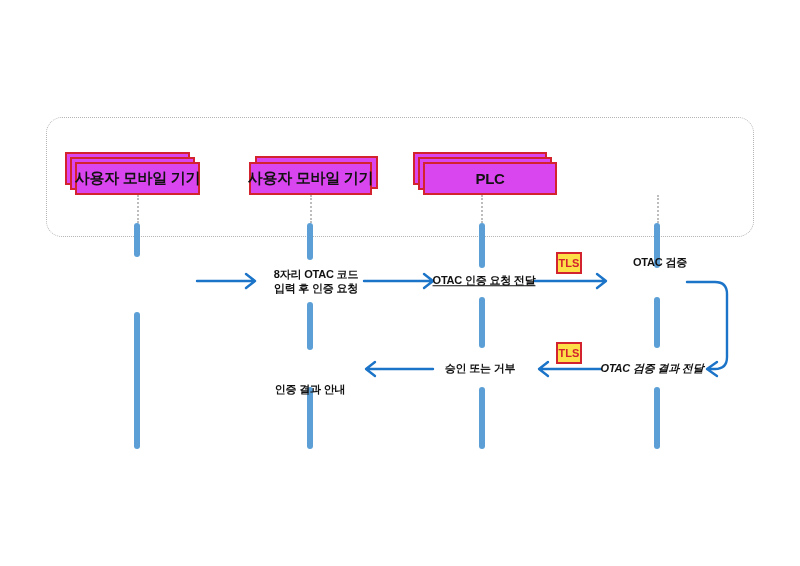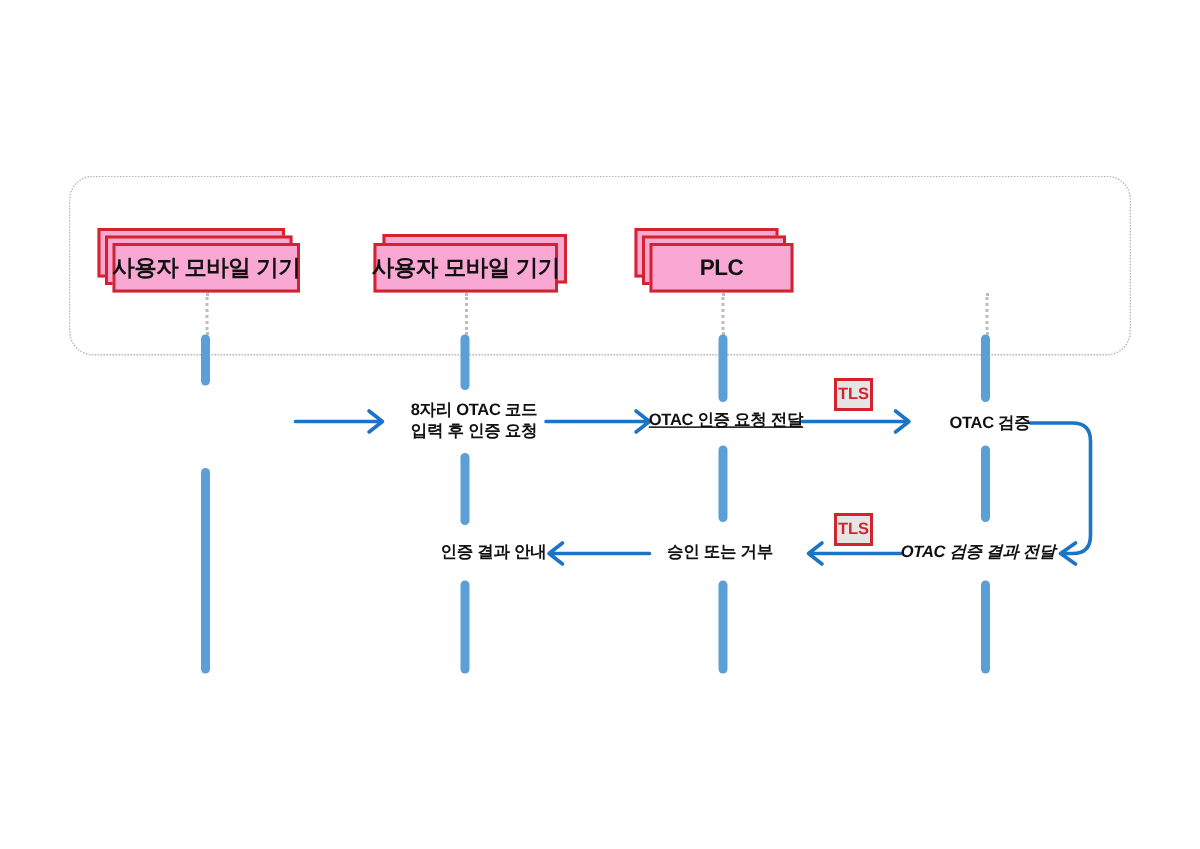--- a/index.html
+++ b/index.html
@@ -9,21 +9,21 @@
   }
   
   .group-frame{
     position:absolute;left:46px;top:117px;width:708px;height:120px;
     border:1.5px dotted #b4b4b4;border-radius:16px;box-sizing:border-box;
   }
   
   .entity{position:absolute;height:33px;top:162px;}
   .entity .layer,.entity .face{
     position:absolute;left:0;top:0;width:100%;height:100%;
-    background:#f9a8d4;border:2.5px solid #d2232e;box-sizing:border-box;
+    background:#d946ef;border:2.5px solid #d2232e;box-sizing:border-box;
   }
   .entity .layer.l1{z-index:2;}
   .entity .layer.l2{z-index:1;}
   .entity .face{
     z-index:3;display:flex;align-items:center;justify-content:center;
     font-size:15px;font-weight:700;letter-spacing:-0.3px;white-space:nowrap;
   }
   
   .e1 .layer.l1,.e3 .layer.l1{transform:translate(-5px,-5px);}
   .e1 .layer.l2,.e3 .layer.l2{transform:translate(-10px,-10px);}
@@ -40,21 +40,21 @@
   }
   
   .msg{
     position:absolute;transform:translate(-50%,-50%);
     text-align:center;font-size:11px;font-weight:700;line-height:13.5px;
     letter-spacing:-0.2px;white-space:nowrap;color:#111;
   }
   
   .tls{
     position:absolute;width:26px;height:22px;box-sizing:border-box;
-    border:2px solid #d2232e;color:#d2232e;background:#e5e5e5;
+    border:2px solid #d2232e;color:#d2232e;background:#fde047;
     display:flex;align-items:center;justify-content:center;
     font-size:11px;font-weight:700;
   }
   .arrow-overlay{position:absolute;left:0;top:0;pointer-events:none;}
 </style>
 </head>
 <body>
 
 <div id="canvas">
 
@@ -62,21 +62,21 @@
 
   <div class="entity e1" style="left:75px;width:125px;">
     <div class="layer l2"></div>
     <div class="layer l1"></div>
     <div class="face">사용자 모바일 기기</div>
   </div>
   <div class="entity e2" style="left:249px;width:123px;">
     <div class="layer l1"></div>
     <div class="face">사용자 모바일 기기</div>
   </div>
-  <div class="entity e3" style="left:433px;width:96px;">
+  <div class="entity e3" style="left:423px;width:134px;">
     <div class="layer l2"></div>
     <div class="layer l1"></div>
     <div class="face">PLC</div>
   </div>
 
   <div class="connector" style="left:136.5px;"></div>
   <div class="connector" style="left:310px;"></div>
   <div class="connector" style="left:481px;"></div>
   <div class="connector" style="left:657px;"></div>
 
@@ -104,22 +104,22 @@
       <path d="M601 369 H540 M548 362 L539 369 L548 376"></path>
       <path d="M433 369 H367 M375 362 L366 369 L375 376"></path>
     </g>
   </svg>
 
   <div class="msg" style="left:316px;top:281px;">
     <div>8자리 OTAC 코드</div>
     <div>입력 후 인증 요청</div>
   </div>
   <div class="msg" style="left:484px;top:281px;text-decoration:underline;">OTAC 인증 요청 전달</div>
-  <div class="msg" style="left:660px;top:283px;">OTAC 검증</div>
+  <div class="msg" style="left:660px;top:263px;">OTAC 검증</div>
 
   <div class="msg" style="left:652px;top:369px;font-style:italic;">OTAC 검증 결과 전달</div>
   <div class="msg" style="left:480px;top:369px;">승인 또는 거부</div>
-  <div class="msg" style="left:310px;top:369px;margin-left:19px;">인증 결과 안내</div>
+  <div class="msg" style="left:310px;top:390px;">인증 결과 안내</div>
 
   <div class="tls" style="left:556px;top:252px;">TLS</div>
   <div class="tls" style="left:556px;top:342px;">TLS</div>
 
 </div>
 
 </body></html>

